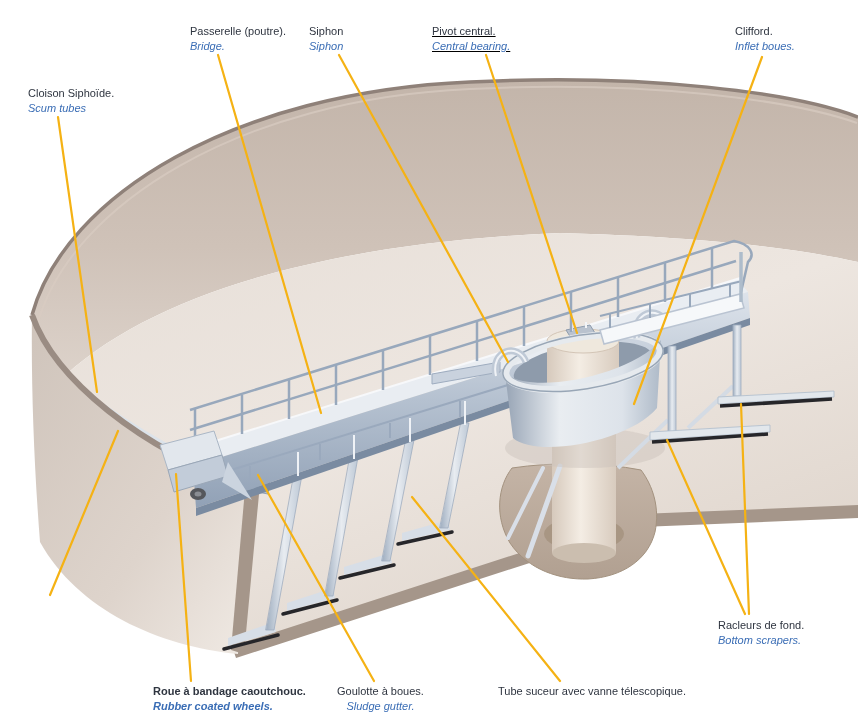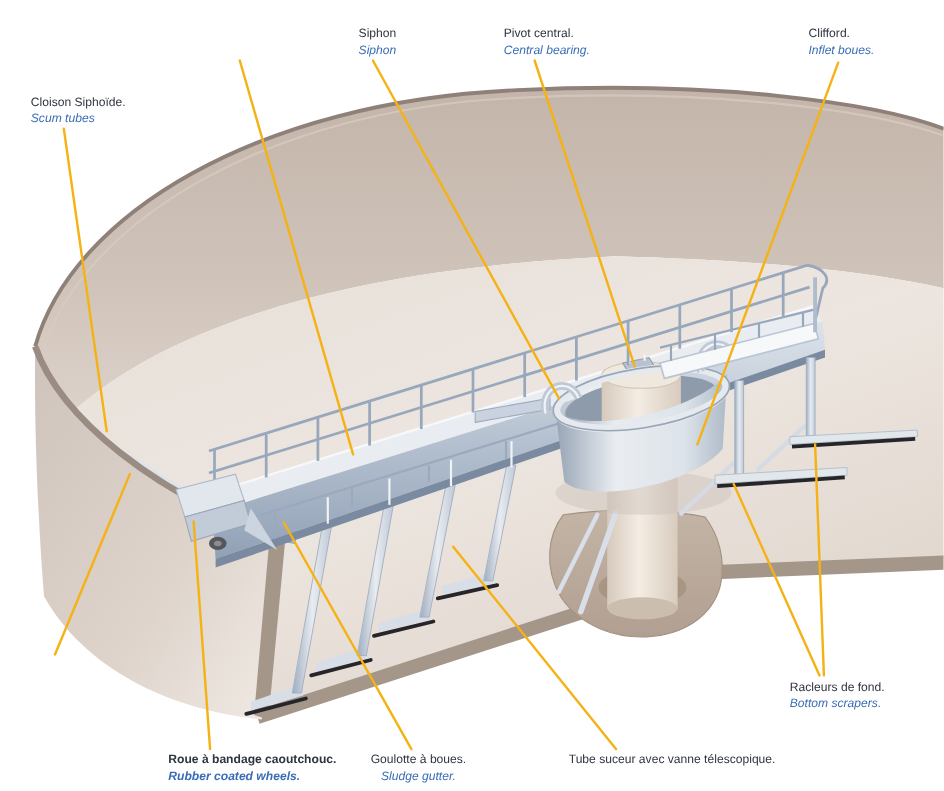--- a/index.html
+++ b/index.html
@@ -226,41 +226,45 @@
         <line x1="745" y1="614" x2="667" y2="440"></line>
         <line x1="749" y1="614" x2="741" y2="404"></line>
       </g>
   </svg>
 
   <div id="labels-layer">
       <div class="label" style="left: 28px; top: 86px;">
         <div class="fr">Cloison Siphoïde.</div>
         <div class="en">Scum tubes</div>
       </div>
-      <div class="label" style="left: 309px; top: 24px; margin-left: 17px;">
+      <div class="label" style="left: 190px; top: 24px;">
+        <div class="fr">Passerelle (poutre).</div>
+        <div class="en">Bridge.</div>
+      </div>
+      <div class="label" style="left: 309px; top: 24px;">
         <div class="fr">Siphon</div>
         <div class="en">Siphon</div>
       </div>
-      <div class="label" style="left: 458px; top: 24px;">
+      <div class="label" style="left: 432px; top: 24px; text-decoration: underline;">
         <div class="fr">Pivot central.</div>
         <div class="en">Central bearing.</div>
       </div>
       <div class="label" style="left: 735px; top: 24px;">
         <div class="fr">Clifford.</div>
         <div class="en">Inflet boues.</div>
       </div>
       <div class="label" style="left: 153px; top: 684px; font-weight: bold;">
         <div class="fr">Roue à bandage caoutchouc.</div>
         <div class="en">Rubber coated wheels.</div>
       </div>
       <div class="label" style="left: 337px; top: 684px; text-align: center;">
         <div class="fr">Goulotte à boues.</div>
         <div class="en">Sludge gutter.</div>
       </div>
-      <div class="label" style="left: 498px; top: 684px; margin-left: 19px;">
+      <div class="label" style="left: 498px; top: 684px;">
         <div class="fr">Tube suceur avec vanne télescopique.</div>
       </div>
       <div class="label" style="left: 718px; top: 618px;">
         <div class="fr">Racleurs de fond.</div>
         <div class="en">Bottom scrapers.</div>
       </div>
     </div>
 </div>
 
 </body></html>

